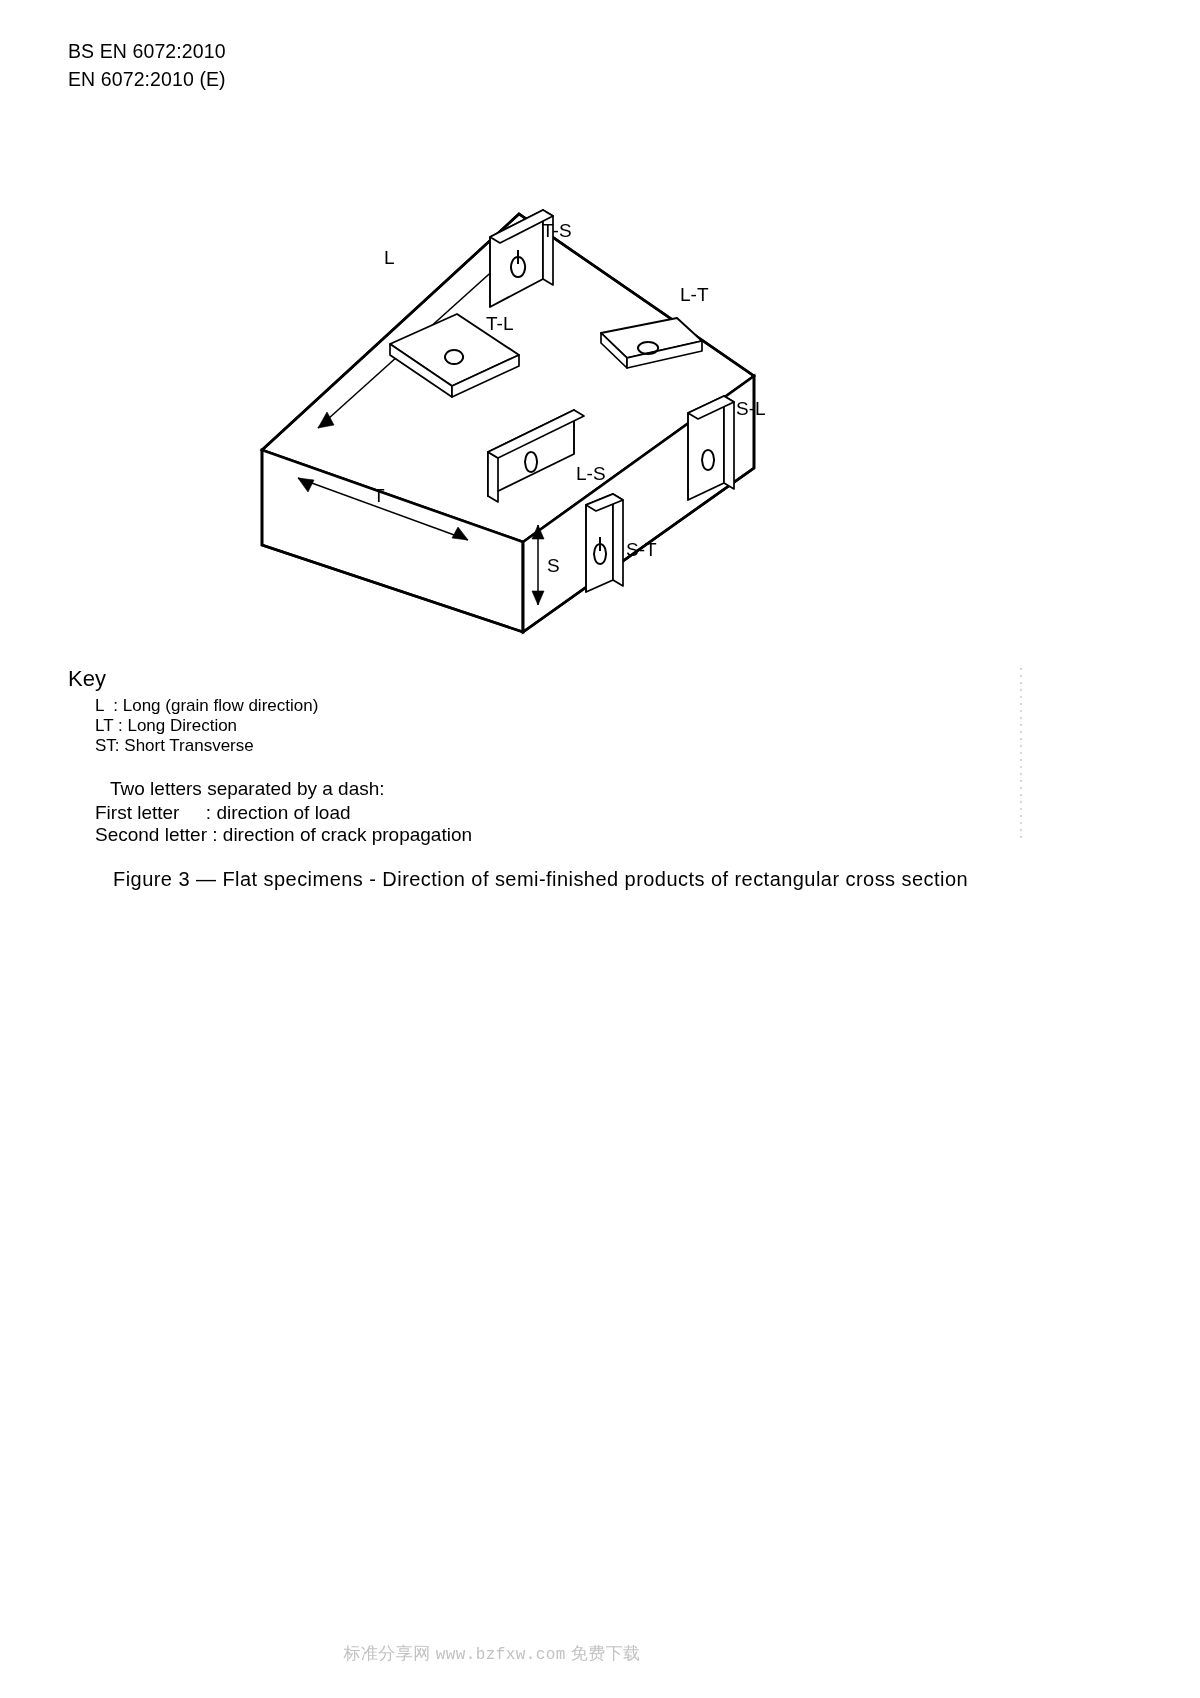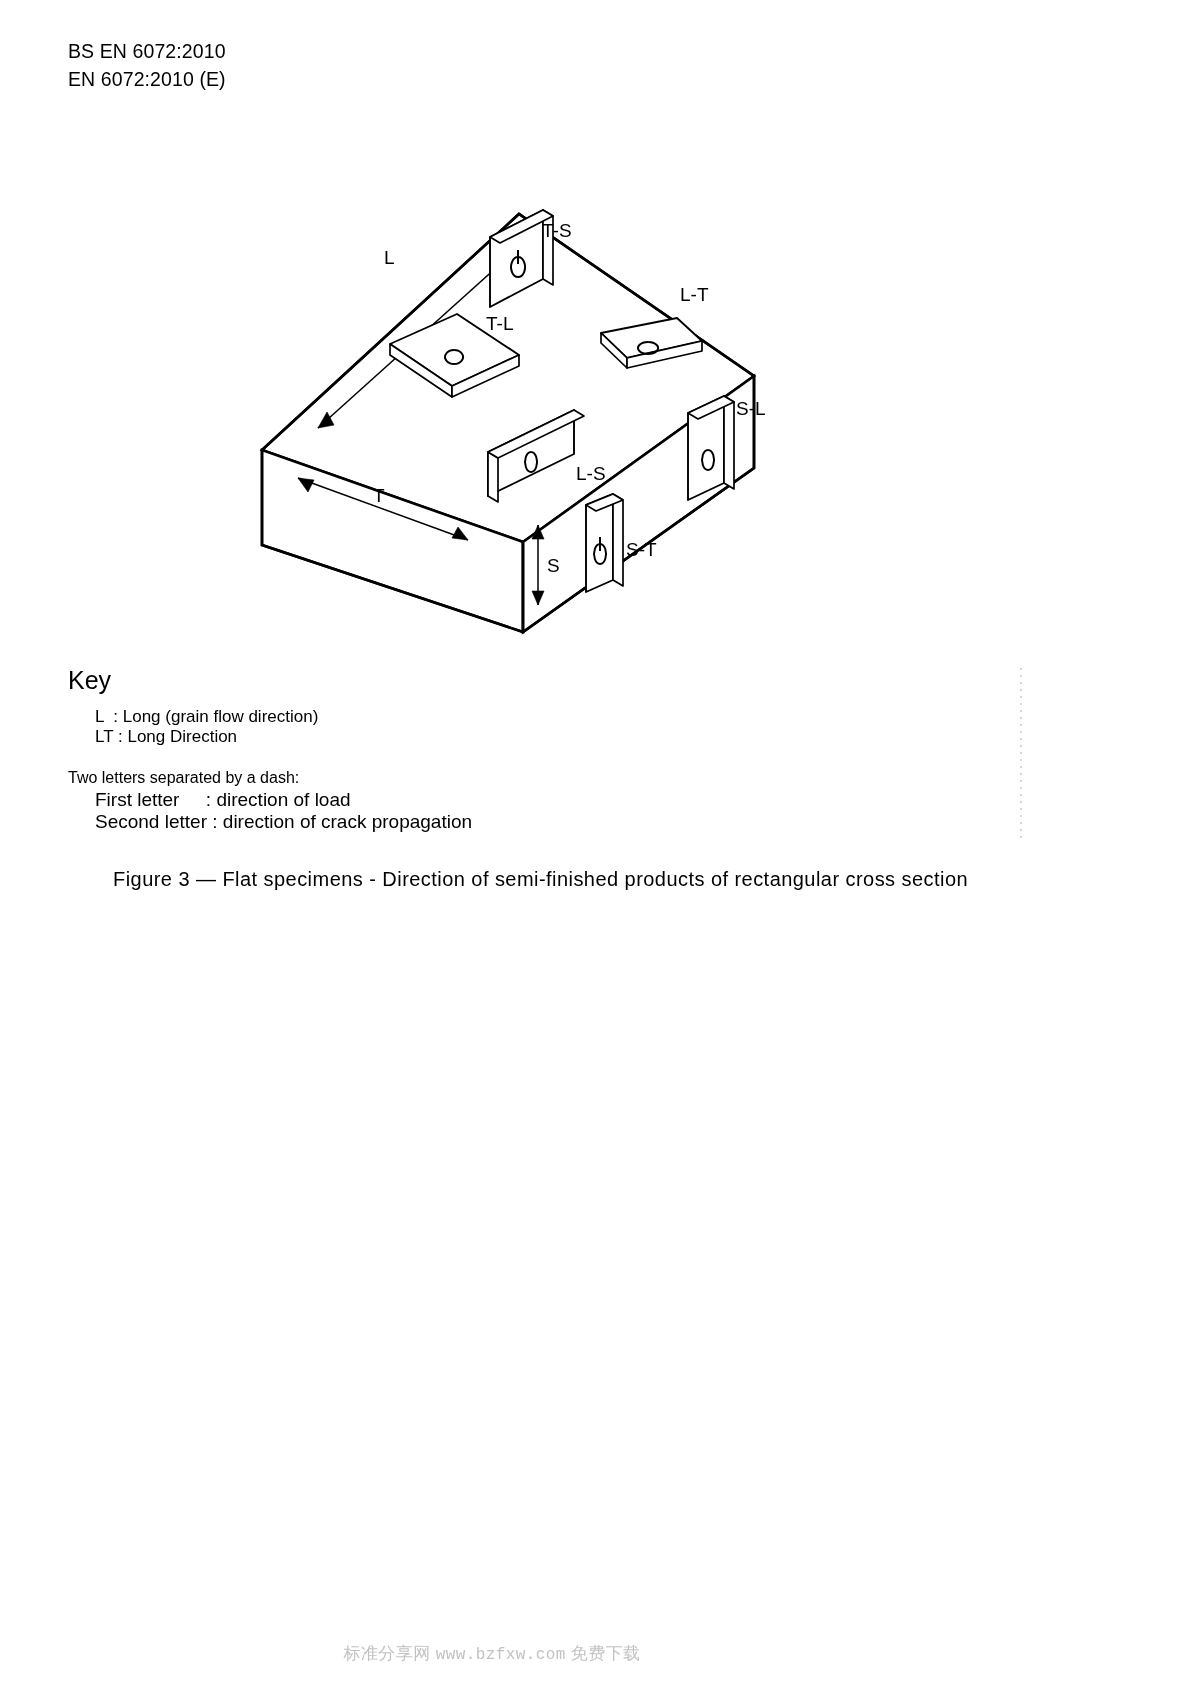--- a/index.html
+++ b/index.html
@@ -97,38 +97,39 @@
   }
 
   
   #key-section {
     position: absolute;
     left: 68px;
     top: 666px;
     width: 700px;
   }
   #key-section .key-title {
-    font-size: 25px;
-    margin-bottom: 12px;
+    font-size: 22px;
+    margin-bottom: 4px;
   }
   #key-section .key-list {
     margin: 0 0 22px 0;
     padding: 0;
     list-style: none;
   }
   #key-section .key-row {
     font-size: 17px;
     line-height: 1.18;
     margin-left: 27px;
     white-space: pre;
   }
   #key-section .two-letter-title {
-    font-size: 16px;
+    font-size: 19px;
     line-height: 1.18;
     margin-bottom: 1px;
+    margin-left: 42px;
   }
   #key-section .two-letter-row {
     font-size: 19px;
     line-height: 1.18;
     margin-left: 27px;
     white-space: pre;
   }
 
   
   #figure-caption {
@@ -262,20 +263,21 @@
 
   </svg>
 </div>
 
 <div id="key-section">
   <div class="key-title">Key</div>
 
   <div class="key-list">
     <div class="key-row"><span>L  </span><span>: </span><span>Long (grain flow direction)</span></div>
     <div class="key-row"><span>LT </span><span>: </span><span>Long Direction</span></div>
+    <div class="key-row"><span>ST</span><span>: </span><span>Short Transverse</span></div>
   </div>
 
   <div class="two-letter-title">Two letters separated by a dash:</div>
   <div class="two-letter-row"><span>First letter     </span><span>: </span><span>direction of load</span></div>
   <div class="two-letter-row"><span>Second letter </span><span>: </span><span>direction of crack propagation</span></div>
 </div>
 
 <div id="figure-caption">Figure 3 — Flat specimens - Direction of semi-finished products of rectangular cross section</div>
 
 <div id="scan-artifact"></div>

